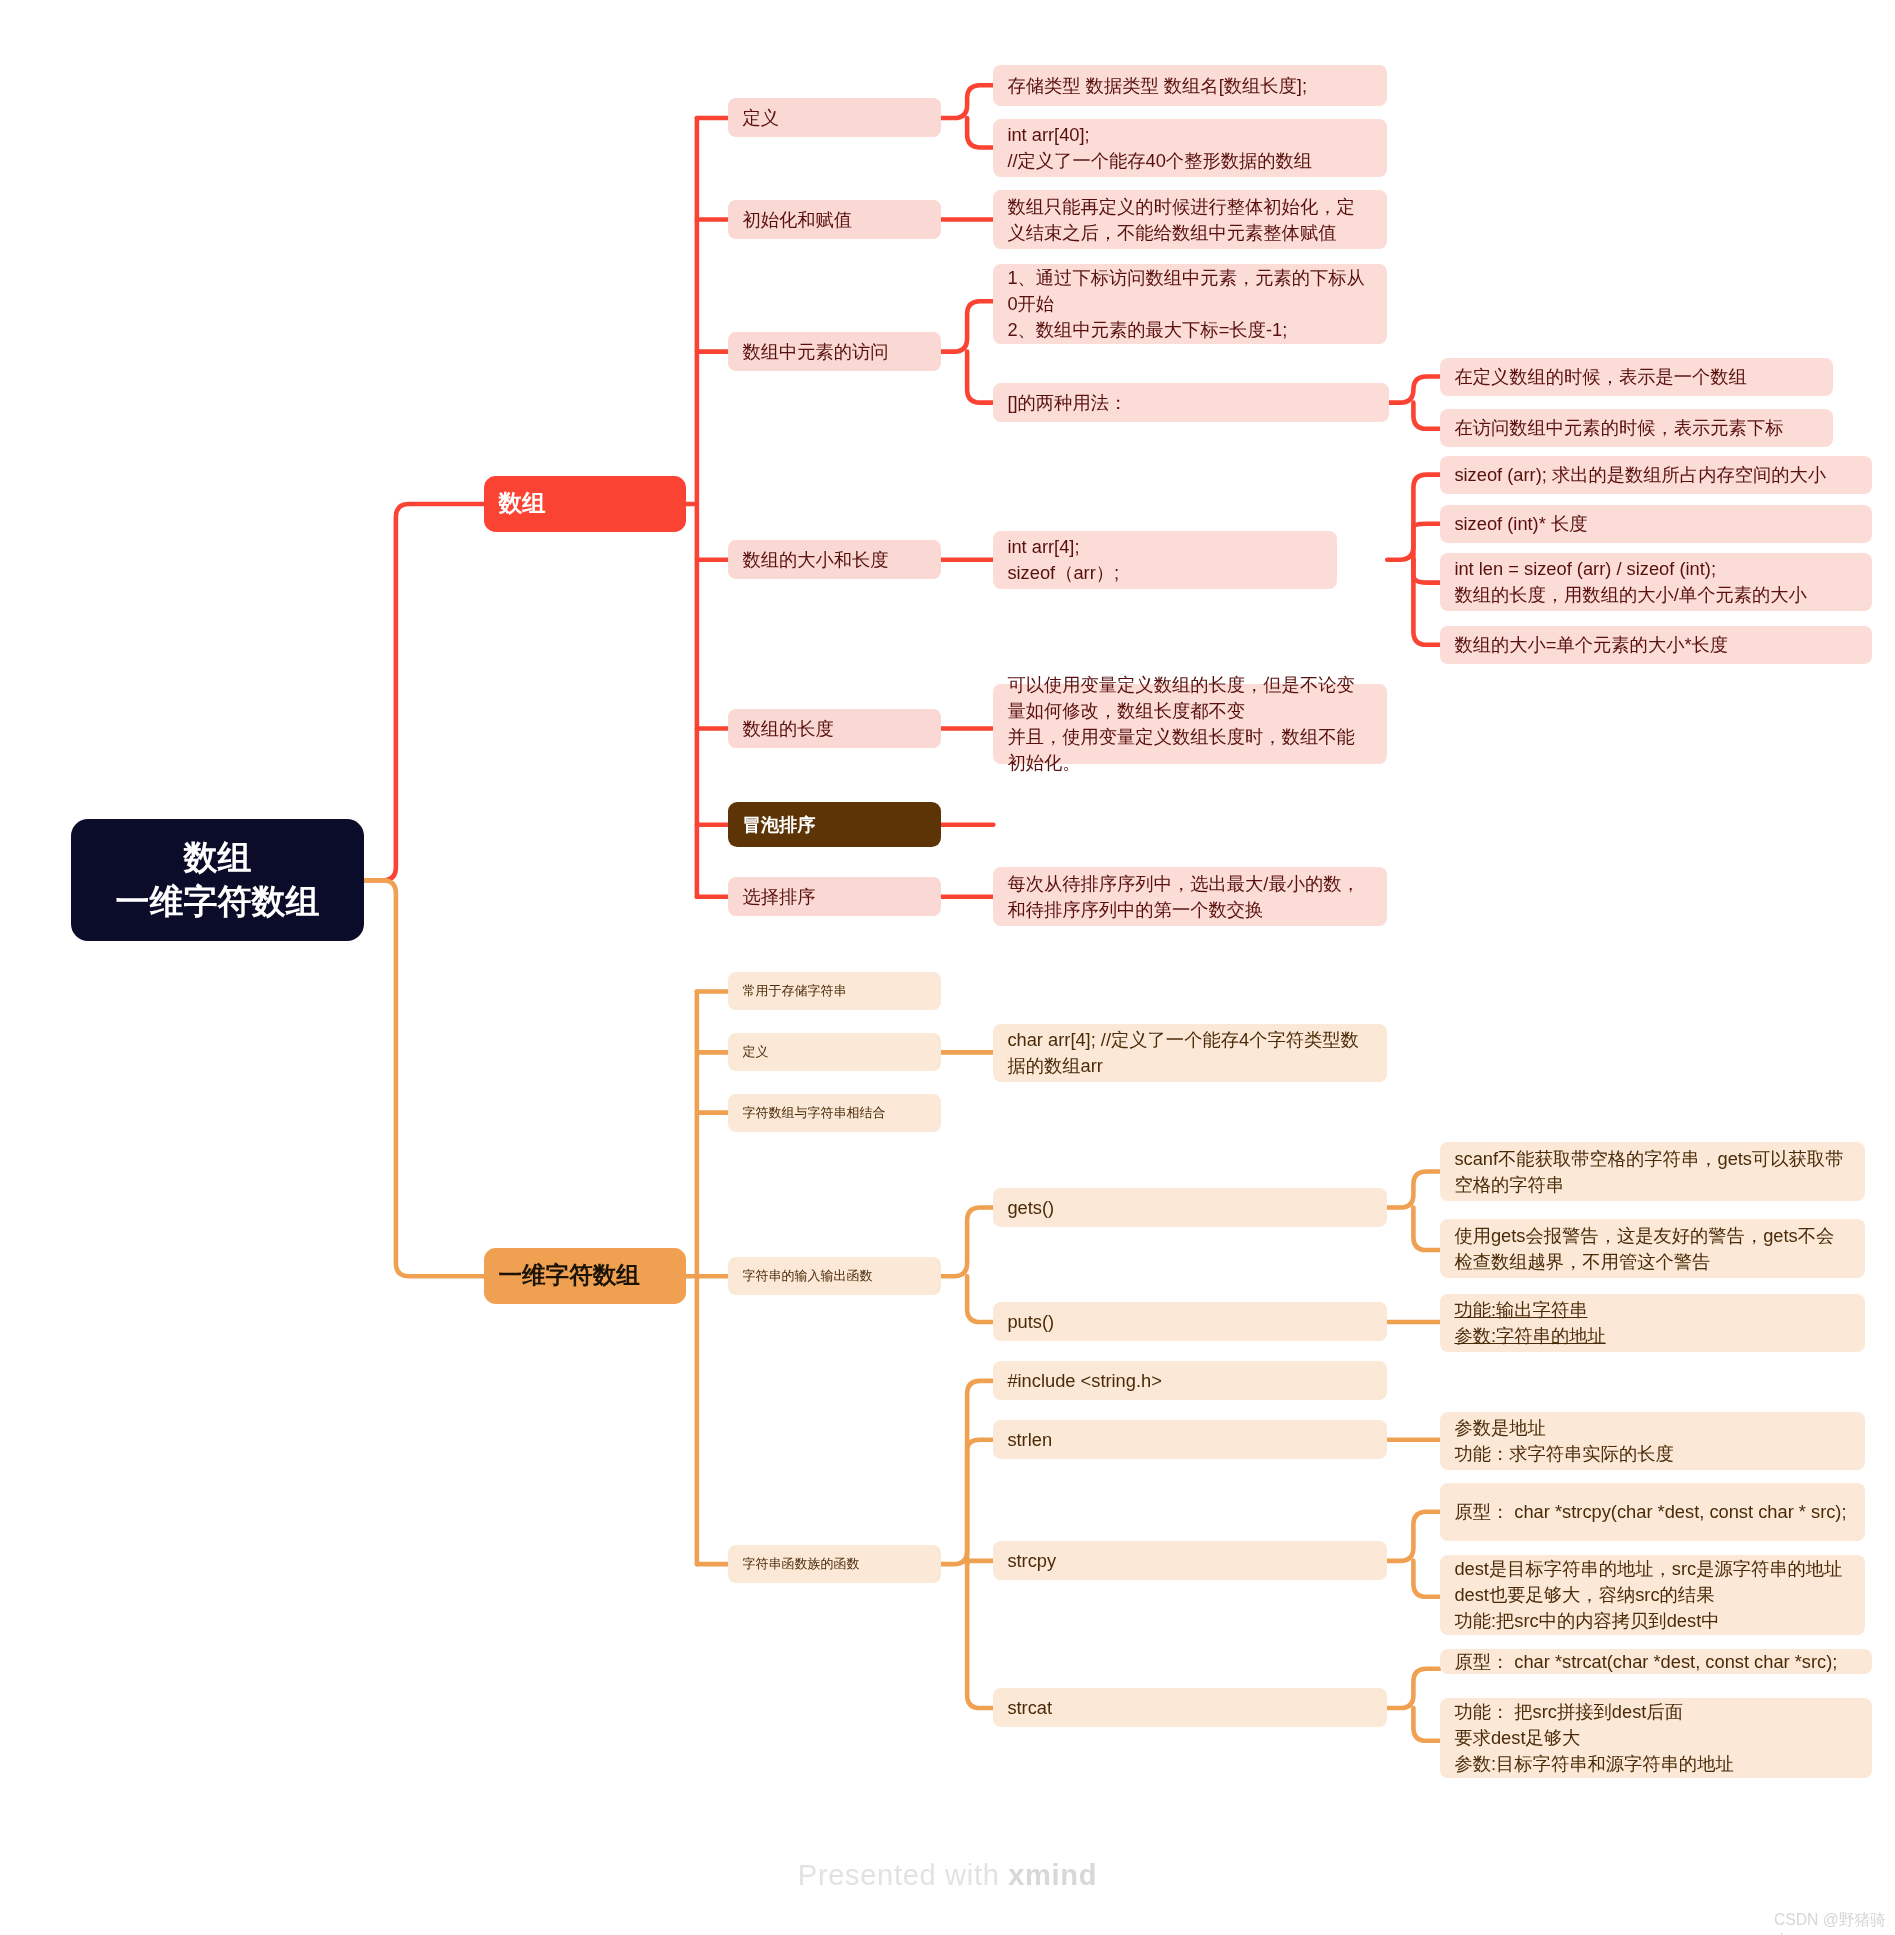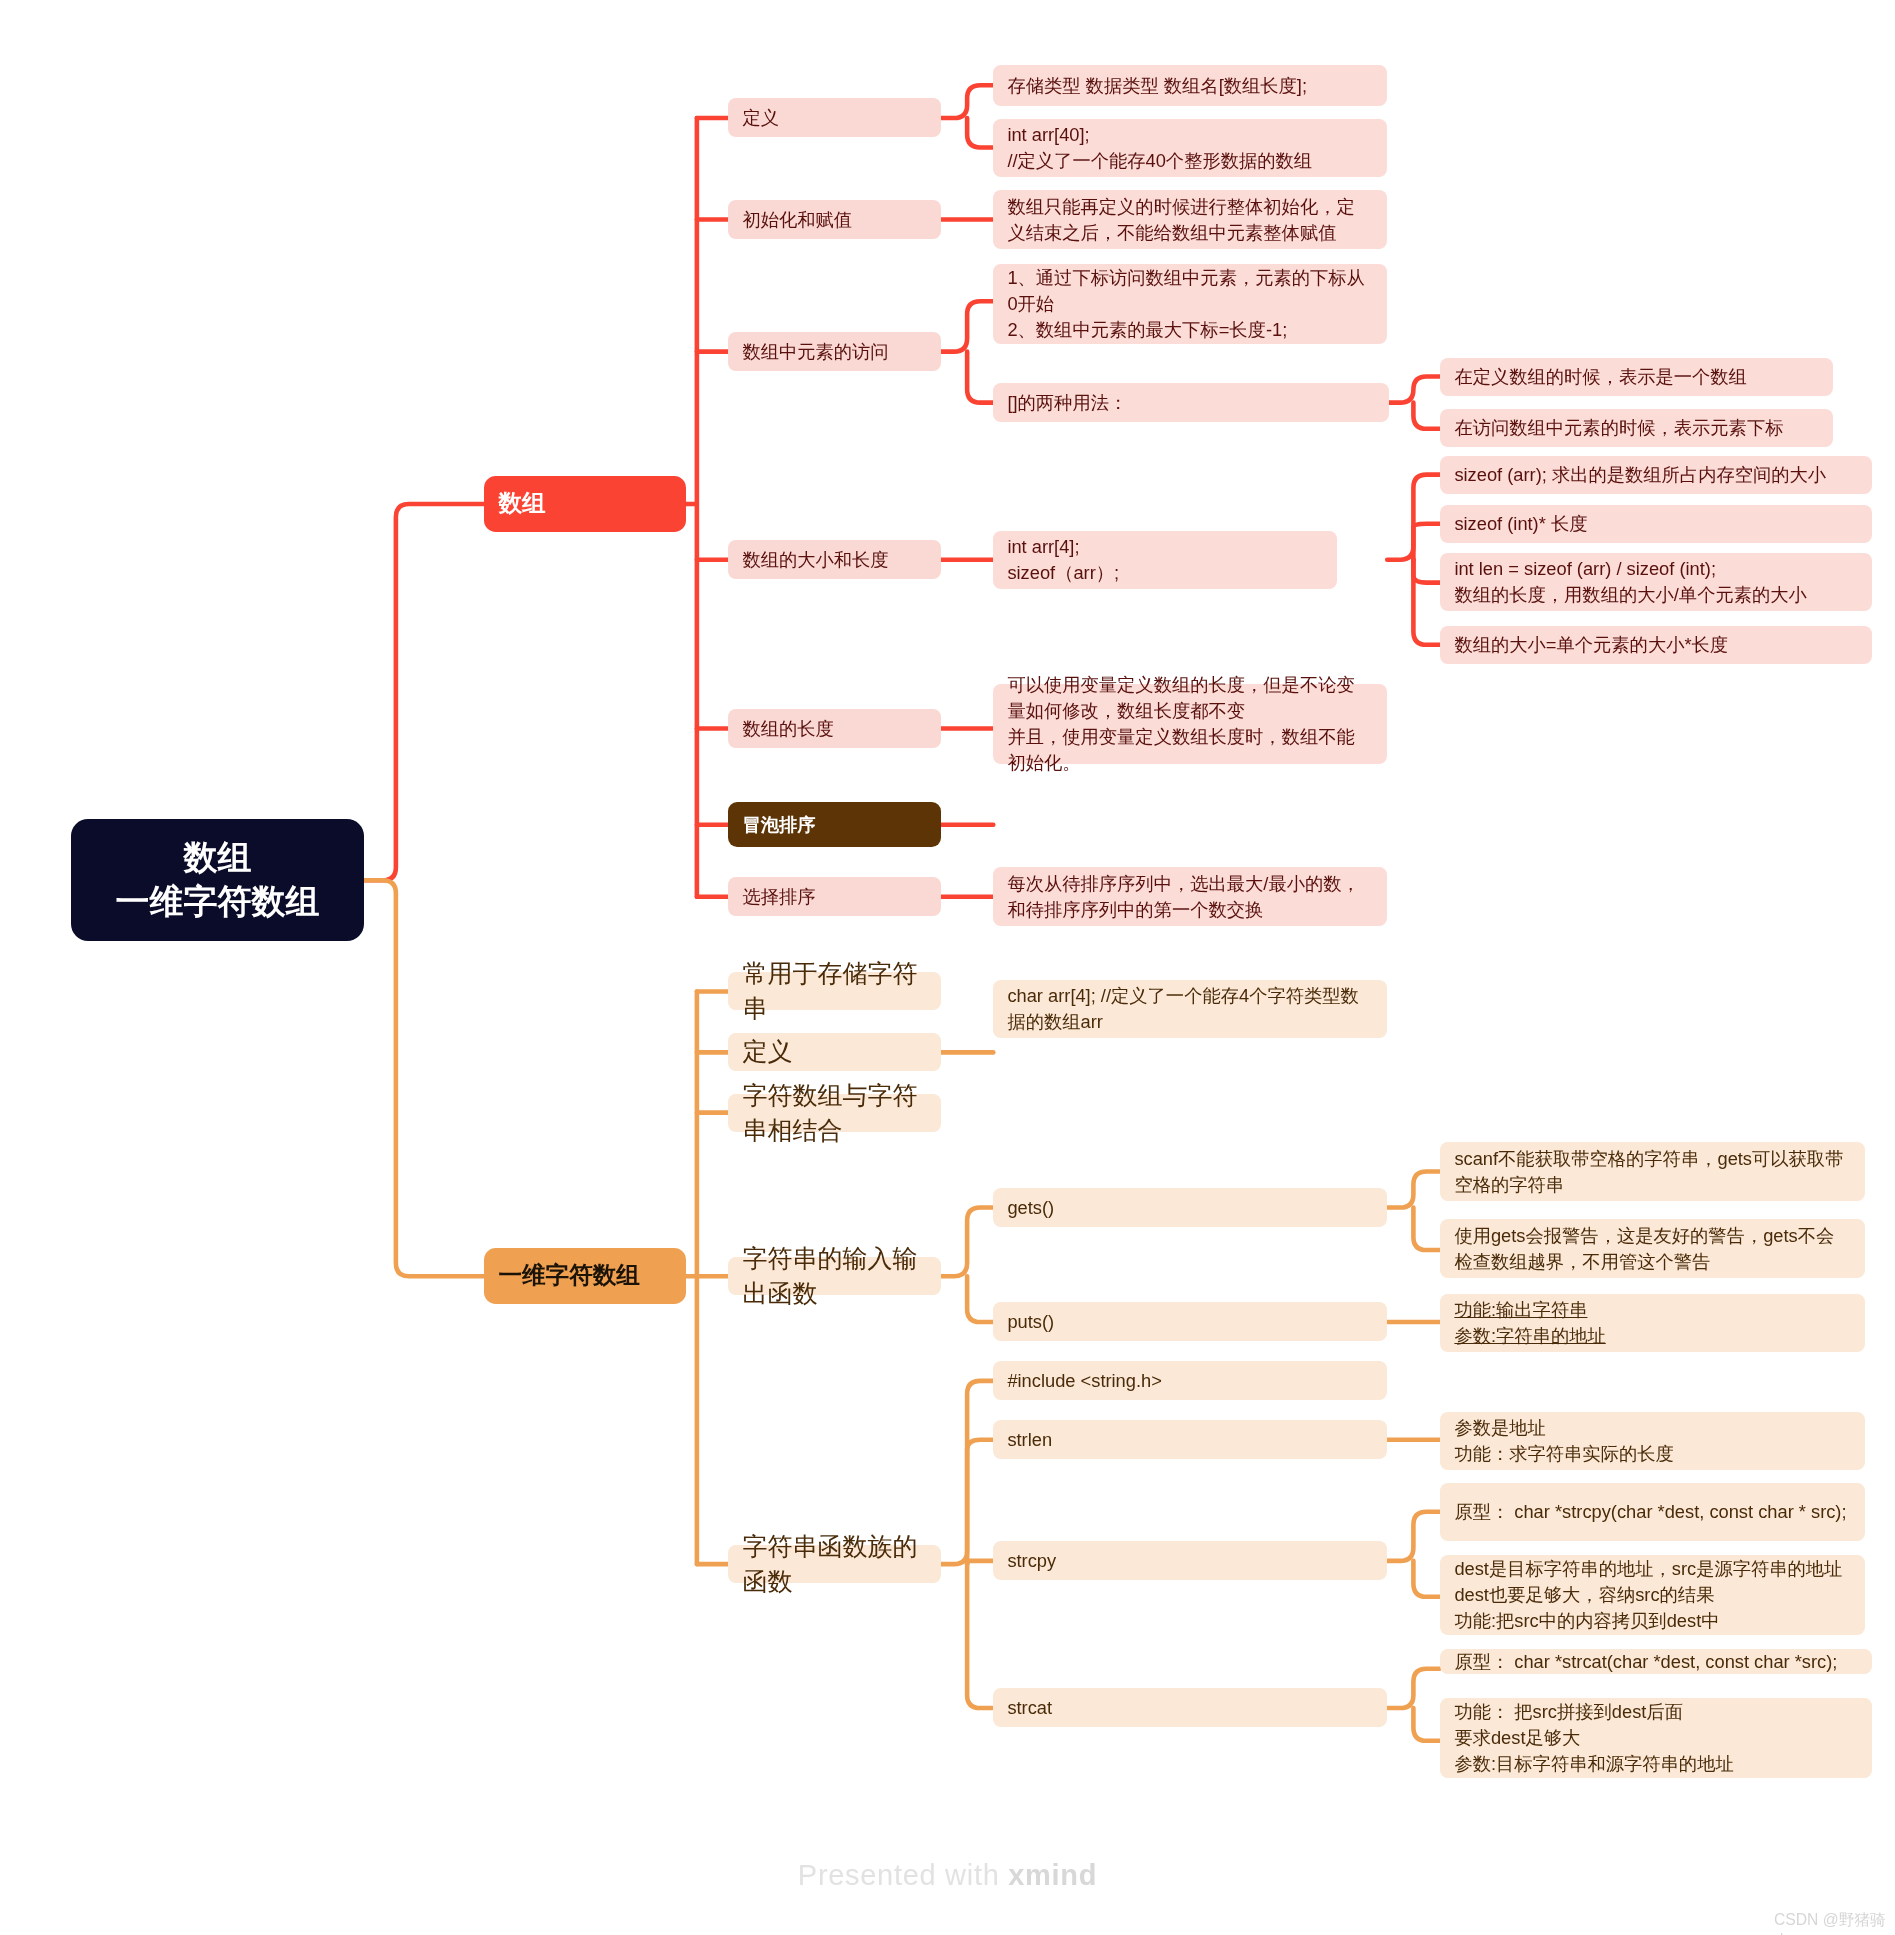--- a/index.html
+++ b/index.html
@@ -83,21 +83,21 @@
     background: #5c3405;
     color: #ffffff;
     font-size: 18.3px;
     font-weight: bold;
     border-radius: 9.2px;
   }
   
   .o2 {
     background: #fbe8d6;
     color: #4a2b09;
-    font-size: 25px;
+    font-size: 13px;
     border-radius: 7.9px;
   }
   .o3 {
     background: #fbe8d6;
     color: #4a2b09;
     font-size: 18.3px;
     border-radius: 7.9px;
   }
   .o4 {
     background: #fbe8d6;
@@ -326,21 +326,21 @@
   </div>
 
   <div class="node o2" style="left:728px; top:1257px; width:213px; height:38px;">
     <span class="txt">字符串的输入输出函数</span>
   </div>
 
   <div class="node o2" style="left:728px; top:1545px; width:213px; height:38px;">
     <span class="txt">字符串函数族的函数</span>
   </div>
 
-  <div class="node o3" style="left:993px; top:980px; width:394px; height:58px;">
+  <div class="node o3" style="left:993px; top:1024px; width:394px; height:58px;">
     <span class="txt">char arr[4];  //定义了一个能存4个字符类型数据的数组arr</span>
   </div>
 
   <div class="node o3" style="left:993px; top:1188px; width:394px; height:39px;">
     <span class="txt">gets()</span>
   </div>
 
   <div class="node o3" style="left:993px; top:1302px; width:394px; height:39px;">
     <span class="txt">puts()</span>
   </div>

